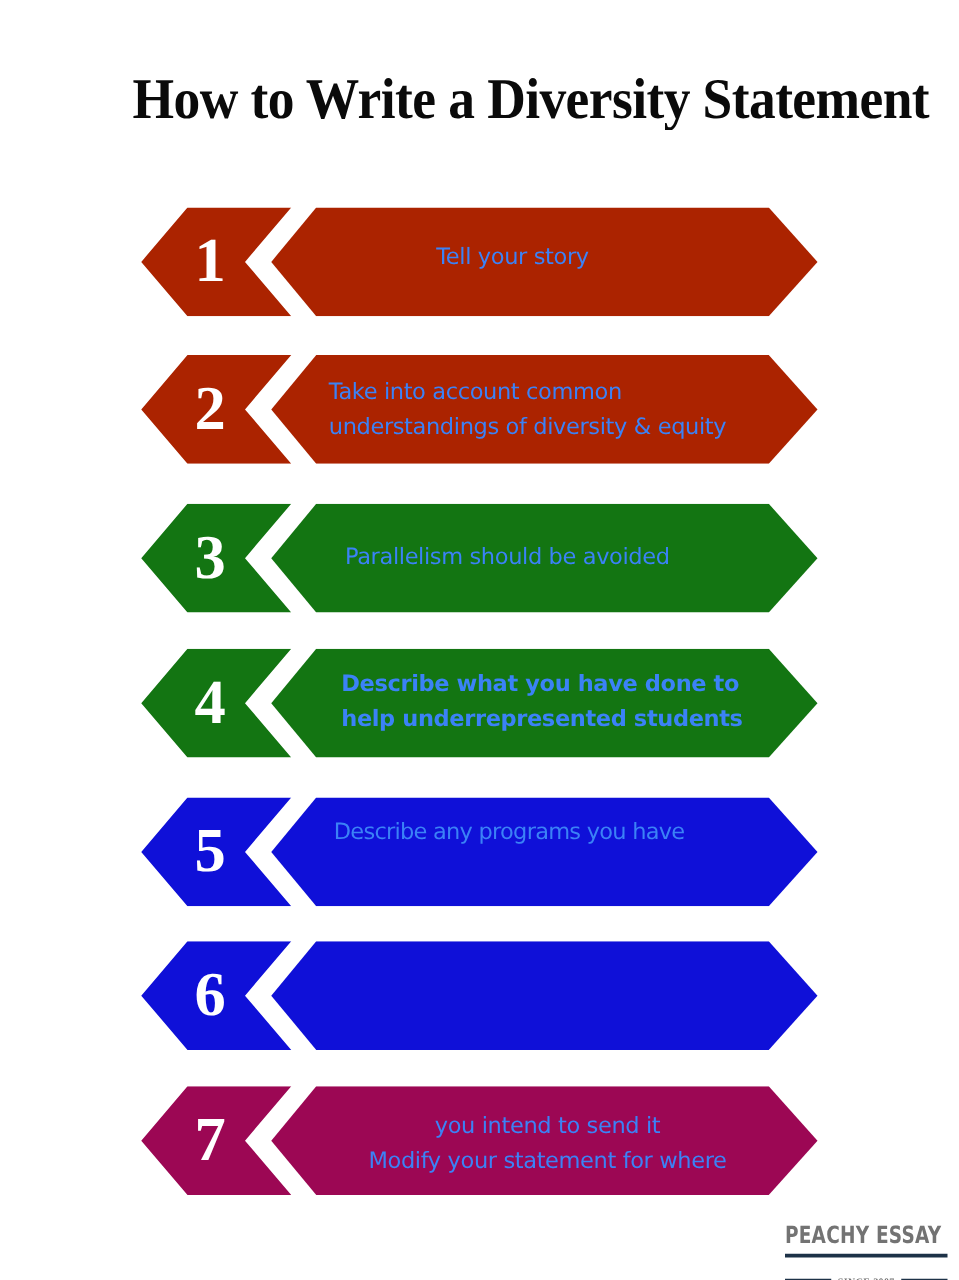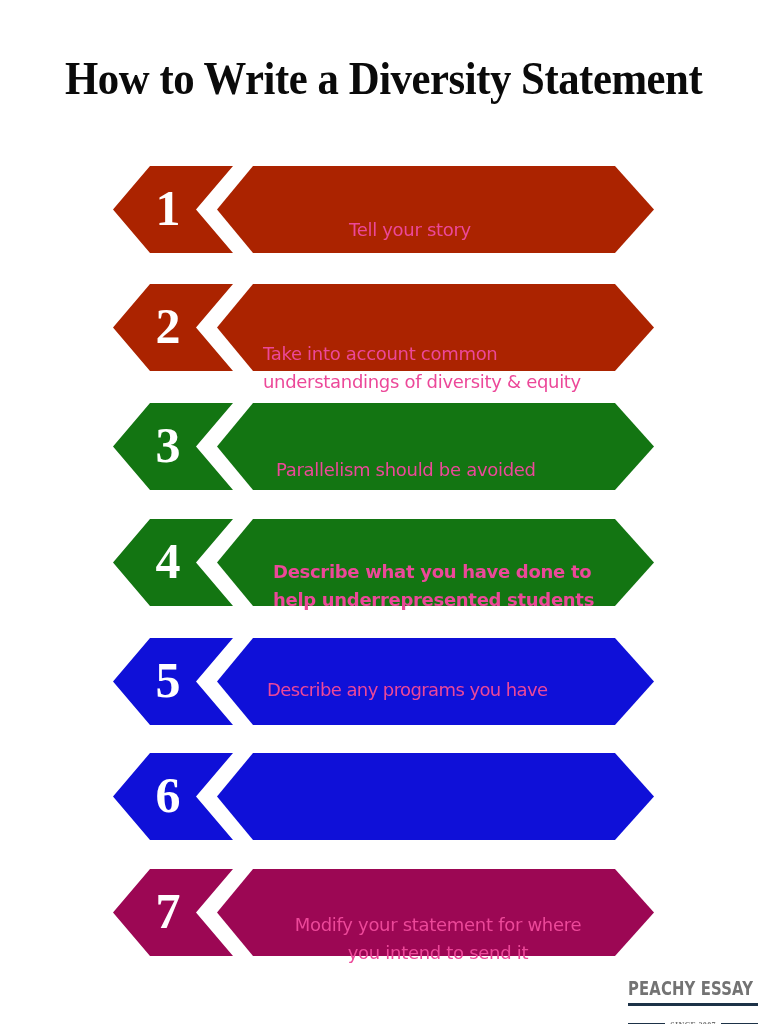--- a/index.html
+++ b/index.html
@@ -1,32 +1,32 @@
 <!DOCTYPE html>
 <html><head>
 <meta charset="utf-8">
 <style>
   html, body { margin:0; padding:0; background:#ffffff; }
   body { width:767px; height:1024px; position:relative; overflow:hidden; }
   .title {
-    position:absolute; left:0; top:52px; width:767px; text-align:center;
+    position:absolute; left:0; top:52px; width:767px; text-align:right;
     font-family:"Liberation Serif", serif; font-weight:bold; font-size:46px;
     color:#0a0a0a; letter-spacing:-0.5px; white-space:nowrap;
   }
   .title span { display:inline-block; transform:scaleX(0.93); transform-origin:center; }
   .step { position:absolute; left:0; width:767px; height:87px; }
   .step svg { position:absolute; left:0; top:0; width:767px; height:87px; }
   .num {
     position:absolute; left:128px; width:80px; top:12px; text-align:center;
     font-family:"Liberation Serif", serif; font-weight:bold; font-size:50px; line-height:60px;
     color:#ffffff;
   }
   .txt {
-    position:absolute; color:#ec4899; font-family:"DejaVu Sans", sans-serif;
-    font-size:18px; line-height:28px; white-space:nowrap; letter-spacing:-0.3px;margin-top:24px;
+    position:absolute; color:#3b82f6; font-family:"DejaVu Sans", sans-serif;
+    font-size:18px; line-height:28px; white-space:nowrap; letter-spacing:-0.3px;
   }
   .txt .ln { display:block; }
   .logo { position:absolute; left:628px; top:976px; width:132px; color:#737373; }
   .logo-name {
     font-family:"DejaVu Sans", sans-serif; font-weight:bold; font-size:19px; letter-spacing:0.2px;
     display:block; transform:scaleX(0.78); transform-origin:left; white-space:nowrap; line-height:24px;
   }
   .logo-rule { height:3px; background:#1d3247; margin-top:3px; width:130px; }
   .logo-sub { display:flex; align-items:center; margin-top:15px; width:130px; }
   .logo-sub .bar { flex:1; height:5px; background:#1d3247; }
@@ -47,21 +47,21 @@
     <span class="ln">Tell your story</span>
   </div>
 </div>
 
 <div class="step" style="top:284px">
   <svg viewBox="0 0 767 87">
     <polygon points="150,0 233,0 196,43.5 233,87 150,87 113,43.5" fill="#ab2300"></polygon>
     <polygon points="253,0 615,0 654,43.5 615,87 253,87 217,43.5" fill="#ab2300"></polygon>
   </svg>
   <div class="num">2</div>
-  <div class="txt" style="left:263px; top:32px;">
+  <div class="txt" style="left:263px; top:16px;">
     <span class="ln">Take into account common</span>
     <span class="ln">understandings of diversity &amp; equity</span>
   </div>
 </div>
 
 <div class="step" style="top:403px">
   <svg viewBox="0 0 767 87">
     <polygon points="150,0 233,0 196,43.5 233,87 150,87 113,43.5" fill="#137512"></polygon>
     <polygon points="253,0 615,0 654,43.5 615,87 253,87 217,43.5" fill="#137512"></polygon>
   </svg>
@@ -102,22 +102,22 @@
   <div class="num">6</div>
 </div>
 
 <div class="step" style="top:869px">
   <svg viewBox="0 0 767 87">
     <polygon points="150,0 233,0 196,43.5 233,87 150,87 113,43.5" fill="#9c0754"></polygon>
     <polygon points="253,0 615,0 654,43.5 615,87 253,87 217,43.5" fill="#9c0754"></polygon>
   </svg>
   <div class="num">7</div>
   <div class="txt" style="left:273px; top:18px; width:330px; text-align:center;">
+    <span class="ln">you intend to send it</span>
     <span class="ln">Modify your statement for where</span>
-    <span class="ln">you intend to send it</span>
   </div>
 </div>
 
 <div class="logo">
   <span class="logo-name">PEACHY ESSAY</span>
   <div class="logo-rule"></div>
   <div class="logo-sub">
     <span class="bar"></span>
     <span class="since">SINCE 2007</span>
     <span class="bar"></span>

